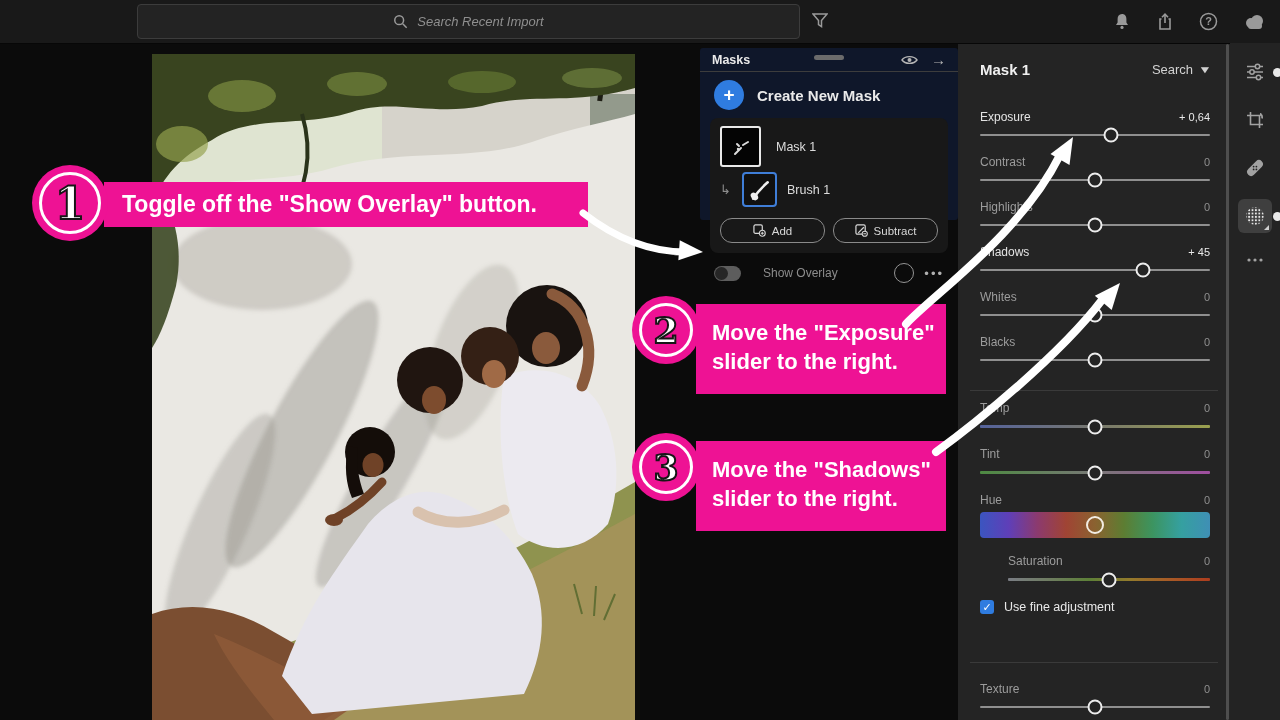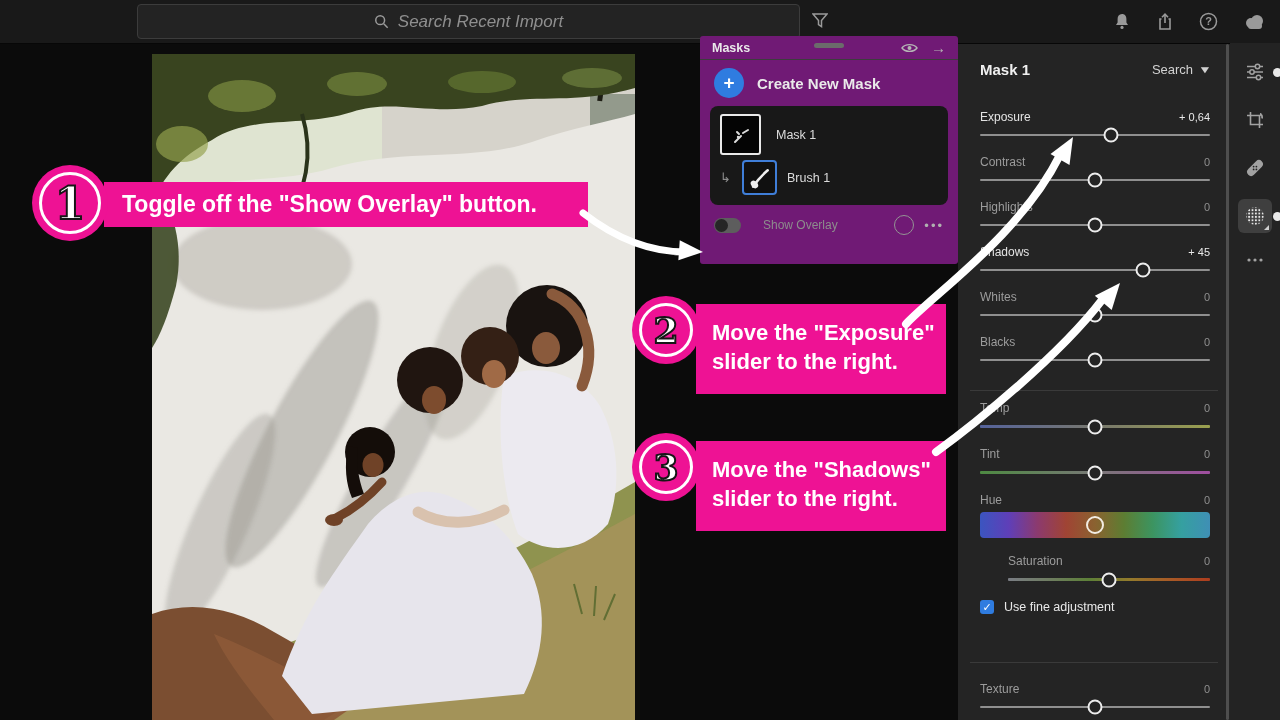--- a/index.html
+++ b/index.html
@@ -3,29 +3,29 @@
 <meta charset="utf-8">
 <style>
   html,body{margin:0;padding:0;background:#000;}
   #stage{position:relative;width:1280px;height:720px;background:#0b0b0b;overflow:hidden;
          font-family:"Liberation Sans",sans-serif;-webkit-font-smoothing:antialiased;}
 
   
   .topbar{position:absolute;left:0;top:0;width:1280px;height:43px;background:#191919;border-bottom:1px solid #070707;}
   .searchbox{position:absolute;left:137px;top:4px;width:661px;height:33px;background:#232323;
              border:1px solid #3c3c3c;border-radius:4px;display:flex;align-items:center;justify-content:center;gap:9px;}
-  .searchbox .ph{color:#8f8f8f;font-size:17px;font-style:italic;}
+  .searchbox .ph{color:#8f8f8f;font-size:13px;font-style:italic;}
   .funnel{position:absolute;left:812px;top:13px;}
   .tb-icons{position:absolute;right:14px;top:0;height:43px;display:flex;align-items:center;gap:25px;}
 
   
   .photo{position:absolute;left:152px;top:54px;width:483px;height:666px;background:#cfccc4;}
 
   
-  .masks{position:absolute;left:700px;top:36px;width:258px;height:228px;background:#701a75;border-radius:3px;box-sizing:border-box;}
+  .masks{position:absolute;left:700px;top:48px;width:258px;height:172px;background:#0f172a;border-radius:3px;box-sizing:border-box;}
   .masks-head{position:relative;height:23px;border-bottom:1px solid #3d3d3d;display:flex;align-items:center;padding:0 12px;}
   .masks-title{font-size:12.5px;font-weight:bold;color:#e9e9e9;}
   .handle{position:absolute;left:50%;top:7px;transform:translateX(-50%);width:30px;height:5px;border-radius:3px;background:#6b6b6b;}
   .masks-head-icons{margin-left:auto;display:flex;align-items:center;gap:13px;color:#b5b5b5;}
   .arrow-right-icon{font-size:15px;color:#b5b5b5;line-height:1;}
   .create-row{display:flex;align-items:center;gap:13px;padding:8px 14px 6px 14px;}
   .plus-circle{width:30px;height:30px;border-radius:50%;background:#2f7ce0;color:#fff;display:flex;align-items:center;justify-content:center;font-size:19px;font-weight:bold;}
   .create-label{font-size:15px;font-weight:bold;color:#eaeaea;}
   .mask-card{margin:2px 10px 0 10px;background:#181818;border-radius:8px;padding:8px 10px 10px 10px;}
   .mask-row{display:flex;align-items:center;gap:15px;}
@@ -236,20 +236,39 @@
       <div class="brush-row">
         <span class="indent">↳</span>
         <div class="brush-thumb">
           <svg width="24" height="24" viewBox="0 0 28 28">
             <path d="M6,24 C10,18 16,11 23,5" stroke="#efefef" stroke-width="3" fill="none" stroke-linecap="round"></path>
             <ellipse cx="7.5" cy="21.5" rx="3.6" ry="5" fill="#efefef" transform="rotate(-42 7.5 21.5)"></ellipse>
           </svg>
         </div>
         <span class="row-label">Brush 1</span>
       </div>
+      <div class="btn-row">
+        <div class="pill-btn">
+          <svg width="13" height="13" viewBox="0 0 14 14">
+            <rect x="1" y="1" width="9" height="9" rx="1.5" fill="none" stroke="#d8d8d8" stroke-width="1.3"></rect>
+            <circle cx="10" cy="10" r="3.2" fill="#181818" stroke="#d8d8d8" stroke-width="1.2"></circle>
+            <path d="M10,8.4 V11.6 M8.4,10 H11.6" stroke="#d8d8d8" stroke-width="1.1"></path>
+          </svg>
+          <span>Add</span>
+        </div>
+        <div class="pill-btn">
+          <svg width="13" height="13" viewBox="0 0 14 14">
+            <rect x="1" y="1" width="10" height="10" rx="1.5" fill="none" stroke="#d8d8d8" stroke-width="1.3"></rect>
+            <path d="M3.5,9.5 L9.5,3.5" stroke="#d8d8d8" stroke-width="1.3"></path>
+            <circle cx="10.5" cy="10.5" r="2.8" fill="#181818" stroke="#d8d8d8" stroke-width="1.1"></circle>
+            <path d="M9,10.5 H12" stroke="#d8d8d8" stroke-width="1.1"></path>
+          </svg>
+          <span>Subtract</span>
+        </div>
+      </div>
     </div>
     <div class="overlay-row">
       <div class="toggle">
           <div class="tknob"></div>
         </div>
       <span class="overlay-label">Show Overlay</span>
       <div class="circle-icon"></div>
       <span class="dots3">•••</span>
     </div>
   </div>

